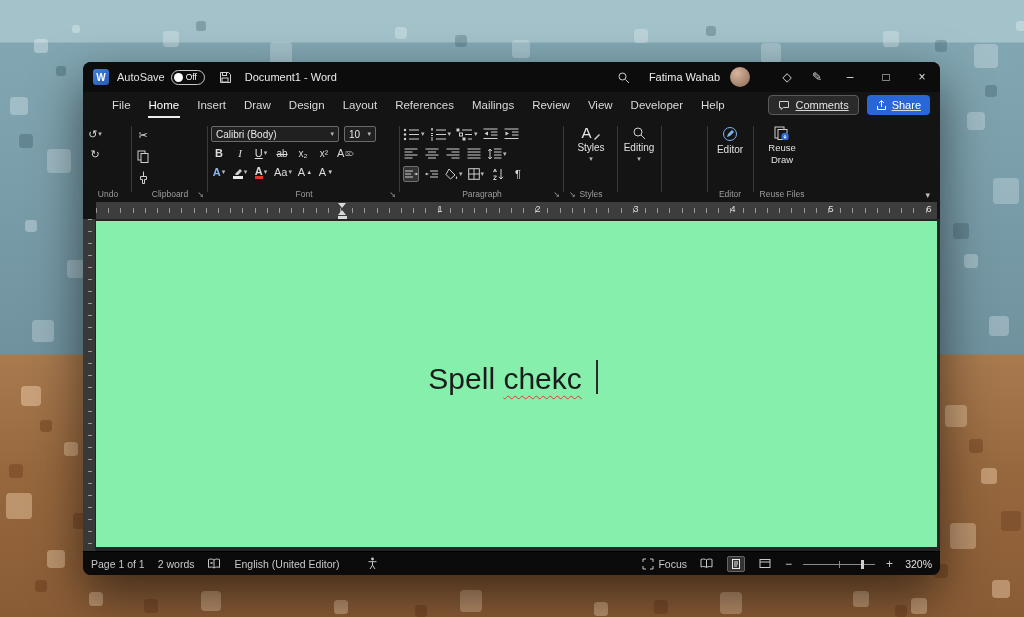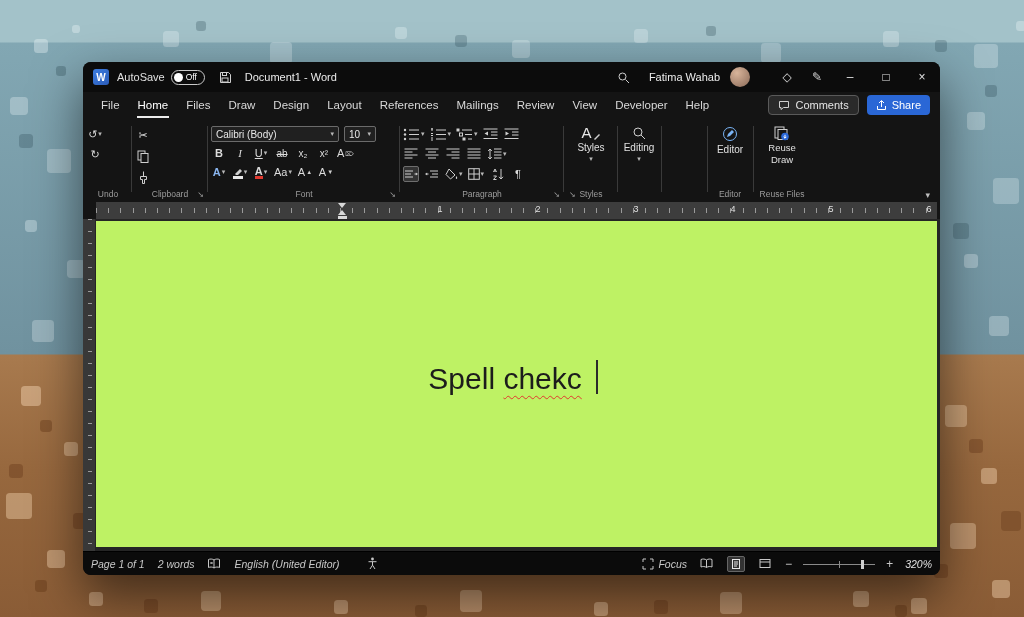--- a/index.html
+++ b/index.html
@@ -29,25 +29,25 @@
   .tb-icon { display:flex; align-items:center; justify-content:center; width:22px; height:22px; }
   .doc-title { margin-left:8px; color:#ececec; }
   .tb-spacer { flex:1; }
   .user-name { margin:0 10px 0 14px; color:#ececec; }
   .avatar { width:20px; height:20px; border-radius:50%; background:radial-gradient(circle at 35% 30%,#d8b49a,#8a6a58); margin-right:22px; }
   .tb-glyph { font-size:12px; color:#d6d6d6; width:30px; text-align:center; }
   .win-ctrl { width:36px; height:30px; display:flex; align-items:center; justify-content:center; font-size:12px; color:#e0e0e0; }
 
   
   .menubar { position:absolute; top:30px; left:0; right:0; height:26px; background:#141414;
-    display:flex; align-items:center; font-size:11.5px; color:#d9d9d9; padding-left:9px; }
+    display:flex; align-items:center; font-size:11.5px; color:#d9d9d9; padding-left:20px; }
   .tab { padding:0 9px; height:100%; display:flex; align-items:center; position:relative; }
   .tab.active { color:#fff; }
   .tab.active::after { content:""; position:absolute; left:8px; right:8px; bottom:0; height:2px; background:#ececec; }
-  .menu-right { display:flex; gap:8px; margin-left:auto; margin-right:10px; }
+  .menu-right { display:flex; gap:8px; margin-left:auto; margin-right:10px;text-decoration:underline; }
   .pill-btn { height:20px; border-radius:4px; display:flex; align-items:center; gap:5px; padding:0 9px; font-size:11px; }
   .comments-btn { border:1px solid #5a5a5a; background:#2a2a2a; color:#e4e4e4; }
   .share-btn { background:#2a67d6; color:#fff; }
 
   
   .ribbon { position:absolute; top:56px; left:0; right:0; height:84px; background:#141414; }
   .vsep { position:absolute; top:8px; height:66px; width:1px; background:#3a3a3a; }
   .grp { position:absolute; top:0; bottom:0; }
   .grp-label { position:absolute; bottom:3px; left:0; right:0; text-align:center; font-size:8.5px; color:#9d9d9d; }
   .launcher { position:absolute; right:1px; bottom:3px; font-size:8px; color:#9d9d9d; line-height:1; }
@@ -76,28 +76,28 @@
   .indent-marker { position:absolute; left:241px; top:1px; width:10px; display:flex; flex-direction:column; align-items:center; }
   .tri-down { width:0; height:0; border-left:4px solid transparent; border-right:4px solid transparent; border-top:5px solid #d9d9d9; }
   .tri-up { width:0; height:0; border-left:4px solid transparent; border-right:4px solid transparent; border-bottom:5px solid #d9d9d9; margin-top:2px; }
   .indent-box { width:9px; height:3px; background:#d9d9d9; margin-top:1px; }
 
   
   .docarea { position:absolute; left:0; right:0; top:157px; bottom:24px; background:#252525; }
   .vruler { position:absolute; left:0; top:0; bottom:0; width:12px; background:#383838;
     background-image:repeating-linear-gradient(#9a9a9a 0 1px,transparent 1px 12px);
     background-size:4px 100%; background-position:5px 0; background-repeat:no-repeat; }
-  .page { position:absolute; left:13px; top:2px; width:841px; height:326px; background:#bef264; }
+  .page { position:absolute; left:13px; top:2px; width:841px; height:326px; background:#86efac; }
   .doc-line { position:absolute; left:249px; top:105px; font-size:30px; color:#1c1c1c; white-space:pre; }
   .misspell { text-decoration-line:underline; text-decoration-style:wavy; text-decoration-color:#e0392f; text-decoration-thickness:1px; text-underline-offset:6px; }
   .caret { display:inline-block; width:2px; height:34px; background:#2b2b2b; margin-left:14px; vertical-align:-5px; }
 
   
   .statusbar { position:absolute; left:0; right:0; bottom:0; height:24px; background:#0b0b0b; border-top:1px solid #000;
-    display:flex; align-items:center; font-size:10.5px; color:#c8c8c8; padding:0 8px;font-style:italic; }
+    display:flex; align-items:center; font-size:10.5px; color:#c8c8c8; padding:0 8px; }
   .sb-item { display:flex; align-items:center; gap:4px; margin-right:13px; }
   .sb-right { margin-left:auto; display:flex; align-items:center; gap:11px; }
   .zoom-track { position:relative; width:72px; height:10px; }
   .zoom-track::before { content:""; position:absolute; left:0; right:0; top:5px; height:1px; background:#8a8a8a; }
   .zoom-notch { position:absolute; left:36px; top:2px; width:1px; height:7px; background:#8a8a8a; }
   .zoom-thumb { position:absolute; left:58px; top:1px; width:3px; height:9px; background:#cfcfcf; }
   .zoom-pct { color:#e0e0e0; min-width:28px; text-align:right; }
   .view-ic { display:flex; align-items:center; justify-content:center; width:18px; height:16px; }
   .view-ic.active { background:#333; border:1px solid #666; border-radius:2px; }
   svg { display:block; }
@@ -143,21 +143,21 @@
       <span class="tb-glyph">◇</span>
       <span class="tb-glyph">✎</span>
       <span class="win-ctrl">–</span>
       <span class="win-ctrl">□</span>
       <span class="win-ctrl">×</span>
     </div>
 
     <div class="menubar">
       <span class="tab">File</span>
       <span class="tab active">Home</span>
-      <span class="tab">Files</span>
+      <span class="tab">Insert</span>
       <span class="tab">Draw</span>
       <span class="tab">Design</span>
       <span class="tab">Layout</span>
       <span class="tab">References</span>
       <span class="tab">Mailings</span>
       <span class="tab">Review</span>
       <span class="tab">View</span>
       <span class="tab">Developer</span>
       <span class="tab">Help</span>
       <div class="menu-right">

